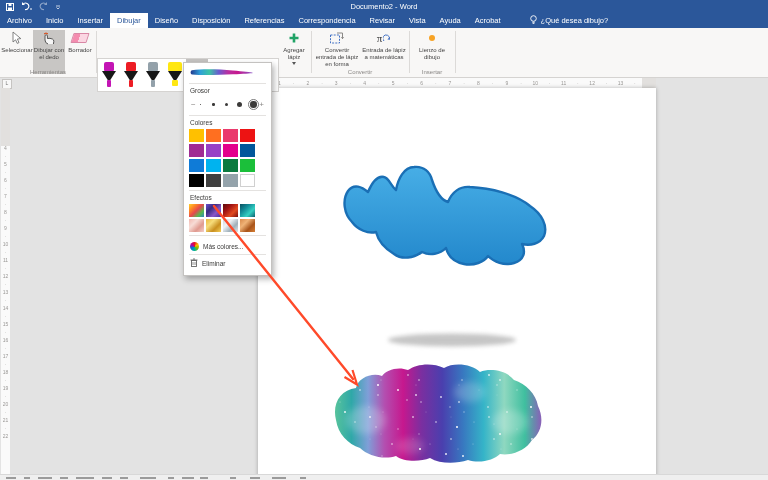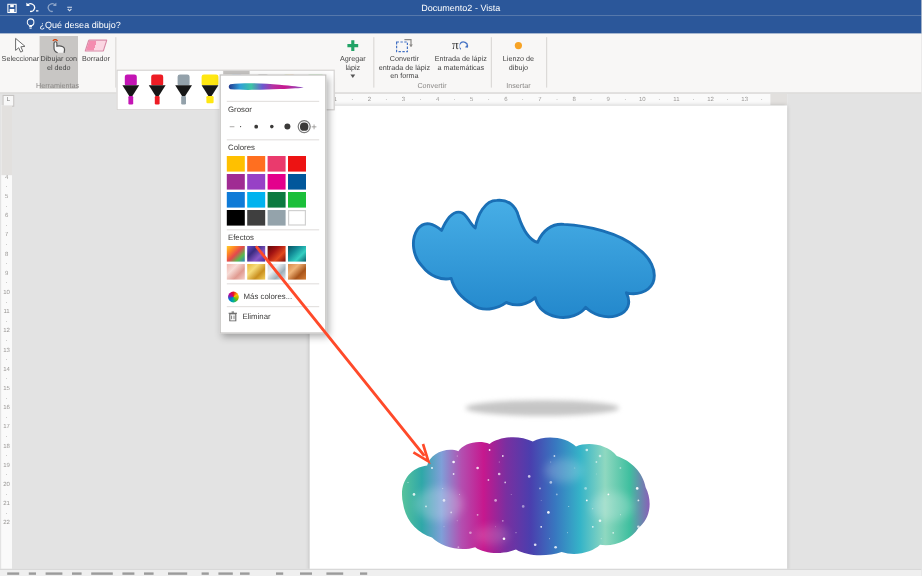--- a/index.html
+++ b/index.html
@@ -115,24 +115,38 @@
           <path d="M8,3 L8,0 L5,3 Z" fill="#fff"></path>
           <path d="M7,2.5 A3.2,3.2 0 1 0 5,7.5" stroke="#fff" stroke-width="1.1" fill="none"></path>
         </svg>
       </span>
     <span style="opacity:.8">
         <svg width="6" height="6" viewBox="0 0 6 6">
           <path d="M1,2 L5,2 M1.5,3.5 L3,5 L4.5,3.5" stroke="#fff" stroke-width="0.9" fill="none"></path>
         </svg>
       </span>
   </div>
-  <div class="win-title">Documento2 - Vista</div>
+  <div class="win-title">Documento2 - Word</div>
 </div>
 
 <div class="tabbar">
+  <div style="display:flex;align-items:stretch;">
+      <div class="tab">Archivo</div>
+      <div class="tab">Inicio</div>
+      <div class="tab">Insertar</div>
+      <div class="tab active">Dibujar</div>
+      <div class="tab">Diseño</div>
+      <div class="tab">Disposición</div>
+      <div class="tab">Referencias</div>
+      <div class="tab">Correspondencia</div>
+      <div class="tab">Revisar</div>
+      <div class="tab">Vista</div>
+      <div class="tab">Ayuda</div>
+      <div class="tab">Acrobat</div>
+    </div>
   <div class="tellme">
     <span><svg width="7" height="10" viewBox="0 0 7 10">
           <circle cx="3.5" cy="3.5" r="2.8" fill="none" stroke="#fff" stroke-width="0.9"></circle>
           <rect x="2.3" y="6.7" width="2.4" height="1" fill="#fff"></rect>
           <rect x="2.6" y="8.1" width="1.8" height="0.8" fill="#fff"></rect>
         </svg></span>
     <span>¿Qué desea dibujo?</span>
   </div>
 </div>
 

